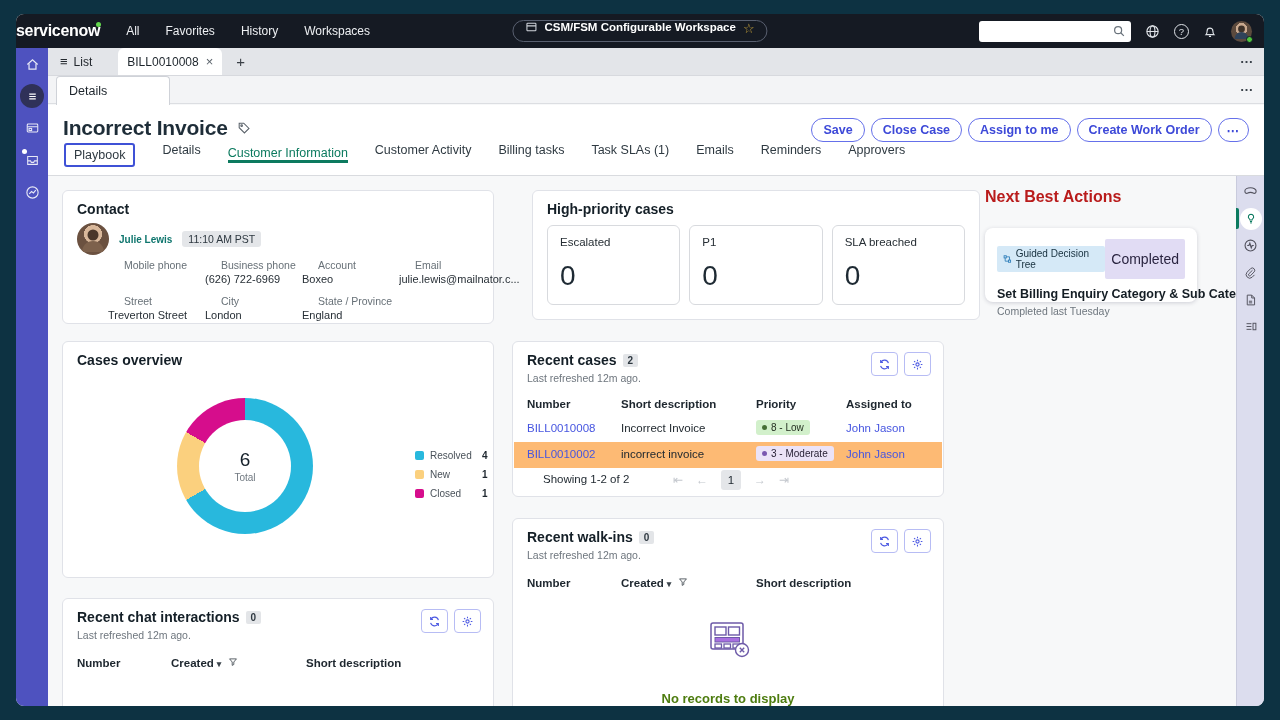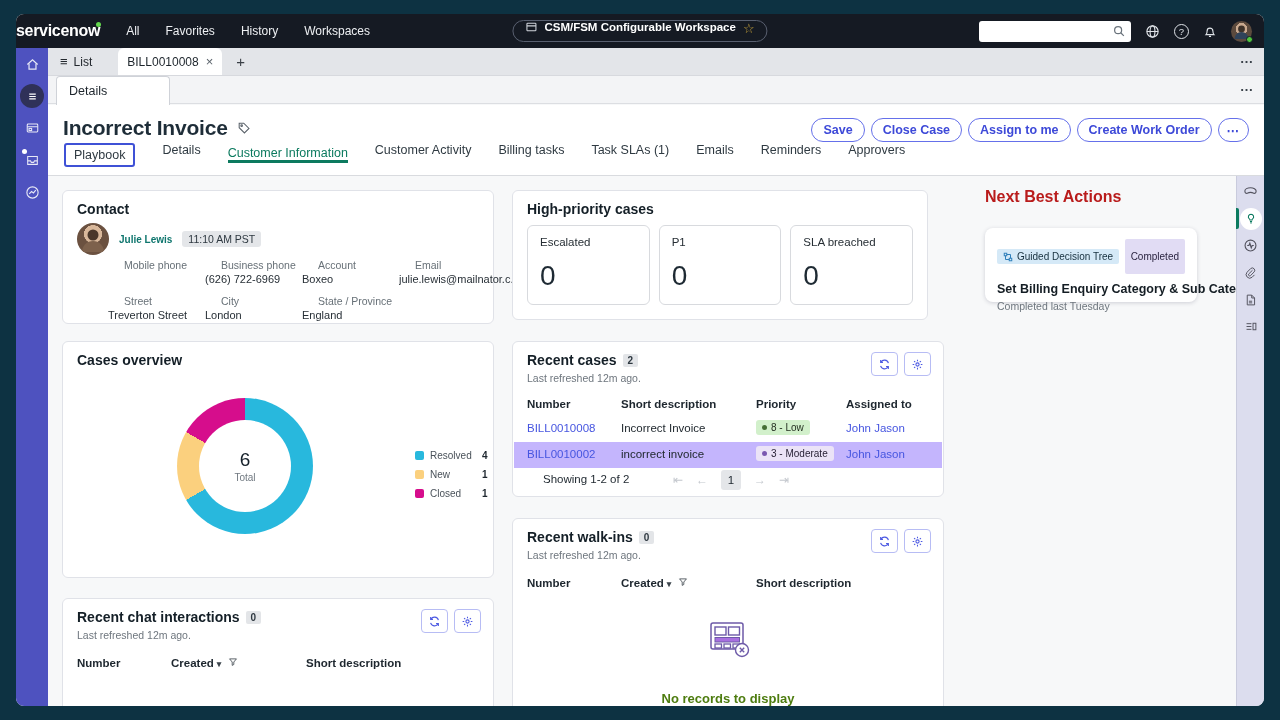--- a/index.html
+++ b/index.html
@@ -100,21 +100,21 @@
   .avatar-md { width:32px; height:32px; border-radius:50%; overflow:hidden;
             background:radial-gradient(circle at 50% 35%, #d9b89b 0 34%, #6b5140 35% 100%); }
   .person .nm { font-size:10px; font-weight:bold; color:#0f766e; }
   .time-badge { background:#e4e6e9; color:#2e3840; font-size:10.5px; padding:2px 6px; border-radius:3px; }
   .fields { position:absolute; left:45px; right:8px; top:68px; display:grid;
             grid-template-columns:97px 97px 97px 1fr; row-gap:10px; }
   .fld .lb { font-size:10.5px; color:#677077; margin-bottom:2px;padding-left:16px; }
   .fld .vl { font-size:11px; color:#272f36; white-space:nowrap; overflow:hidden; }
 
   
-  #card-hp { left:464px; top:14px; width:416px; height:130px; }
+  #card-hp { left:484px; top:14px; width:448px; height:130px; }
   .tiles { position:absolute; left:14px; right:14px; top:34px; bottom:14px; display:flex; gap:9px; }
   .tile { flex:1; border:1px solid #d8dade; border-radius:6px; padding:10px 12px; }
   .tile .tl { font-size:11.5px; color:#262e34; }
   .tile .tv { font-size:28px; font-weight:300; color:#1e2a33; margin-top:12px; }
 
   
   #card-overview { left:14px; top:165px; width:432px; height:237px; }
   .donut { position:absolute; left:114px; top:56px; width:136px; height:136px; border-radius:50%;
            display:flex; align-items:center; justify-content:center; }
   .donut-hole { width:92px; height:92px; border-radius:50%; background:#fff; display:flex;
@@ -123,21 +123,21 @@
   .donut-hole .totlb { font-size:10px; color:#707880; margin-top:1px;}
   .legend { position:absolute; left:352px; top:108px; display:flex; flex-direction:column; gap:8px; }
   .lg-row { display:flex; align-items:center; gap:6px; }
   .lg-sw { width:9px; height:9px; border-radius:2px; }
   .lg-lb { font-size:10px; color:#4a525a; width:46px; }
   .lg-ct { font-size:10px; color:#1d262e; font-weight:bold; }
 
   
   .th { position:absolute; font-size:11.5px; font-weight:bold; color:#1d262e; }
   .trow { position:absolute; left:1px; right:1px; height:26px; }
-  .trow.alt { background:#c4b5fd; }
+  .trow.alt { background:#fdba74; }
   .td { position:absolute; top:6px; font-size:11.5px; color:#21292f; white-space:nowrap; }
   .link { color:#4655e0; cursor:pointer; }
   .pri-badge { display:inline-flex; align-items:center; gap:4px; font-size:10px; color:#1f2a1c;
            padding:2px 6px; border-radius:3px; }
   .pri-badge .pd { width:5px; height:5px; border-radius:50%; }
   .pri-low { background:#d2f0cb; } .pri-low .pd { background:#446e34; }
   .pri-mod { background:#ebe3f7; color:#2a2337;} .pri-mod .pd { background:#7a57b0; }
   .sort-caret { font-size:9px; color:#3a424a; margin-left:3px; }
 
   
@@ -155,21 +155,21 @@
   .empty-text { position:absolute; left:0; right:0; top:172px; text-align:center; font-size:13px;
            font-weight:bold; color:#4d7c0f; }
 
   
   .nba-title { position:absolute; left:937px; top:12px; font-size:16px; font-weight:bold; color:#b91c1c;text-align:center; }
   .nba-card { position:absolute; left:937px; top:52px; width:212px; height:74px; background:#fff;
            border-radius:8px; box-shadow:0 1px 4px rgba(30,30,60,.18); padding:11px 12px; }
   .nba-badges { display:flex; align-items:center; justify-content:space-between; }
   .nba-type { background:#d5e9f7; color:#17303e; font-size:10px; padding:2px 6px; border-radius:2px;
            display:inline-flex; align-items:center; gap:4px; }
-  .nba-status { background:#e1dcf4; color:#2a2440; font-size:10px; padding:12px 6px; border-radius:2px; }
+  .nba-status { background:#e1dcf4; color:#2a2440; font-size:14px; padding:12px 6px; border-radius:2px; }
   .nba-name { font-size:12.5px; font-weight:bold; color:#141d24; margin-top:8px; white-space:nowrap; }
   .nba-sub { font-size:10.5px; color:#6e767e; margin-top:4px; }
 
   
   .rrail { position:absolute; right:0; top:0; bottom:0; width:28px; background:#dcddee;
            border-left:1px solid #c9cbdd; padding-top:2px; }
   .rrail .rr { height:27px; display:flex; align-items:center; justify-content:center; color:#53535f; position:relative; }
   .rrail .rr.active .circ { width:22px; height:22px; border-radius:50%; background:#fff;
            display:flex; align-items:center; justify-content:center; color:#0b7a5f; }
   .rrail .rr.active::before { content:""; position:absolute; left:-1px; top:3px; bottom:3px; width:3px;

